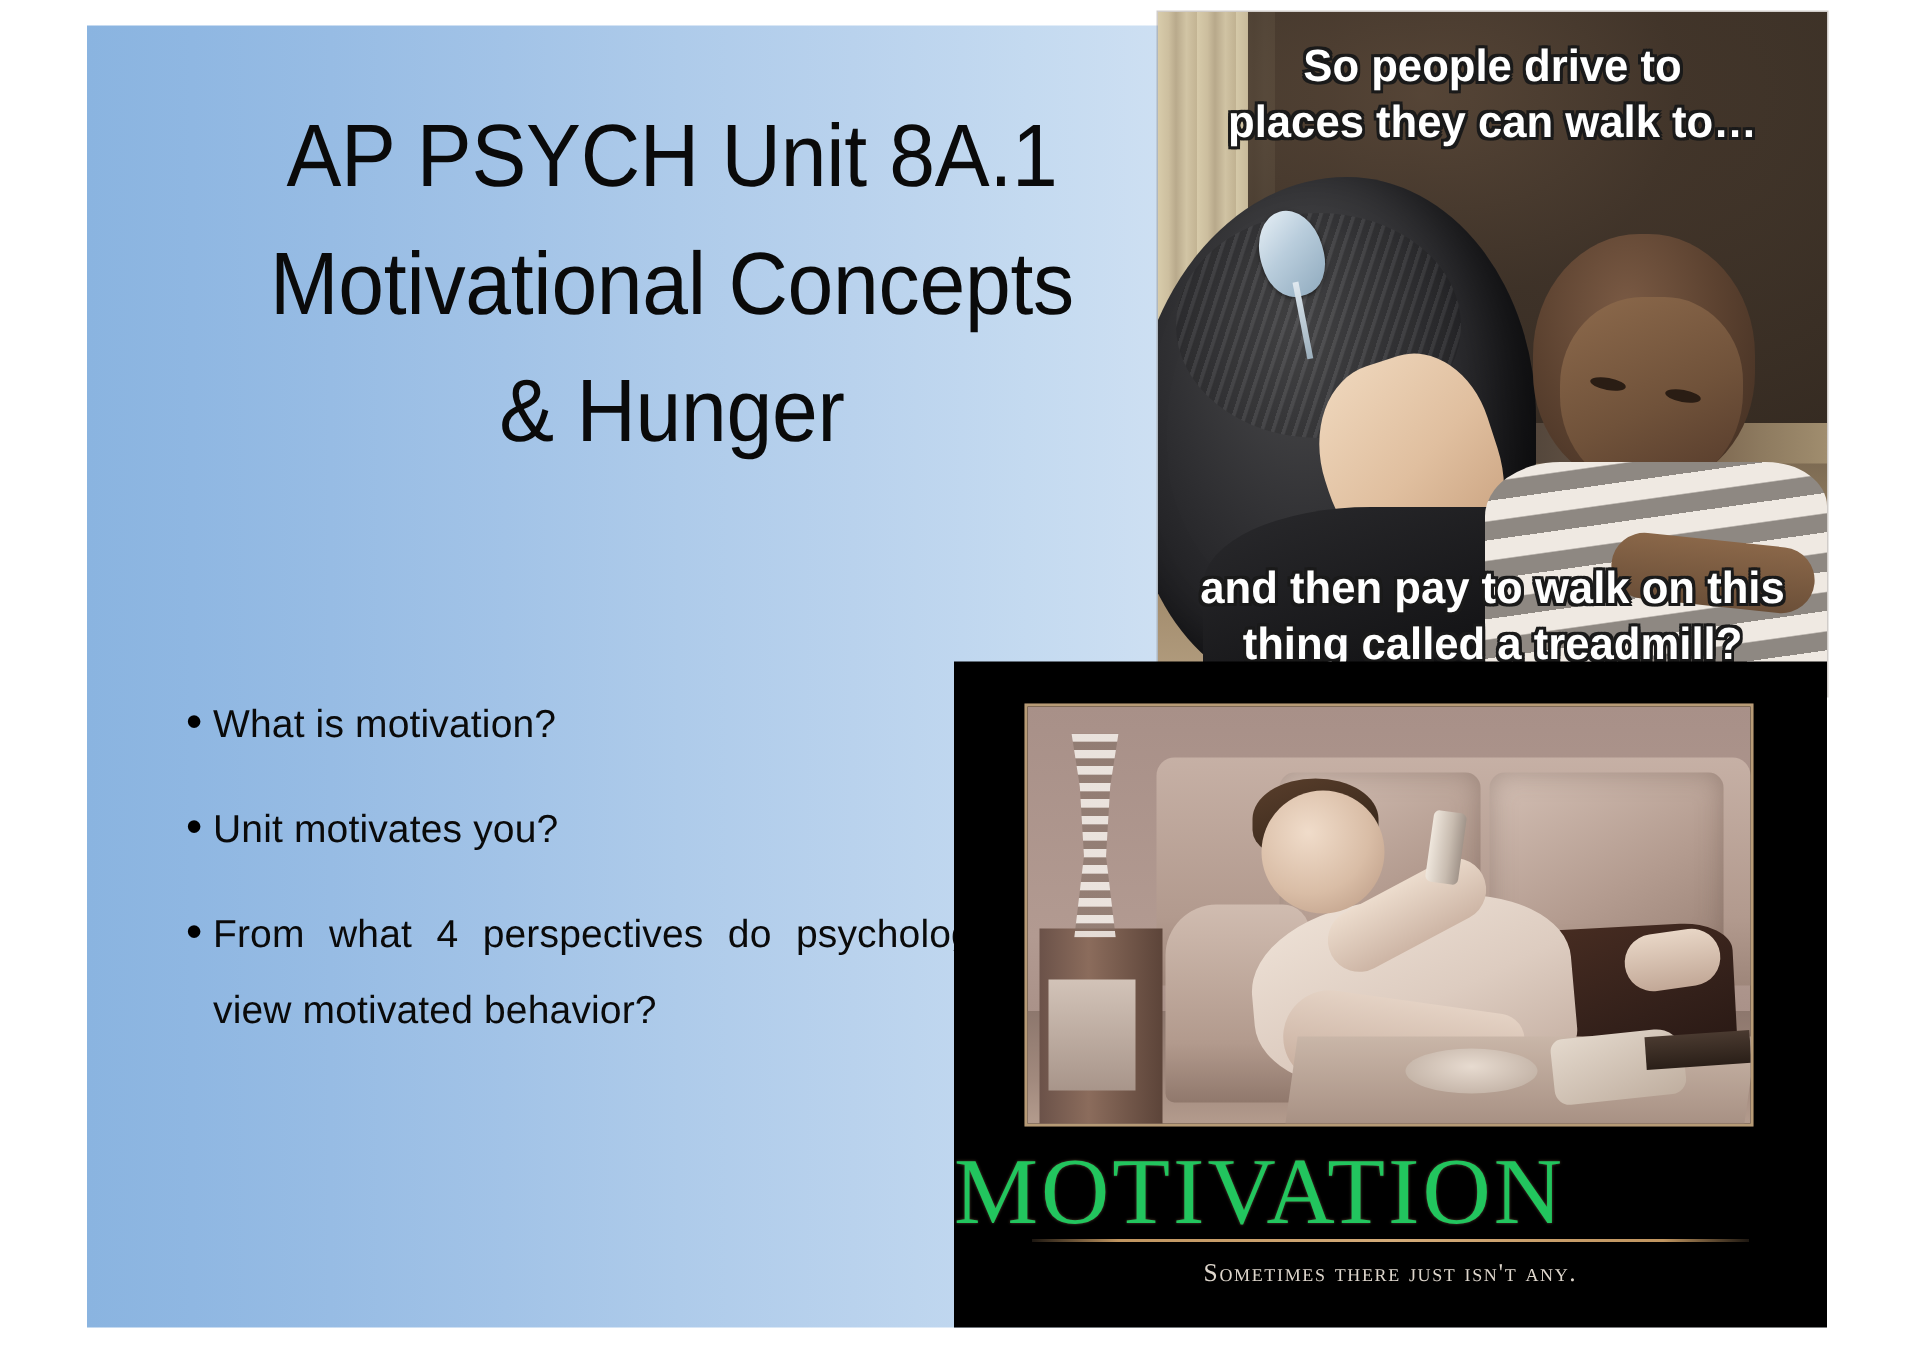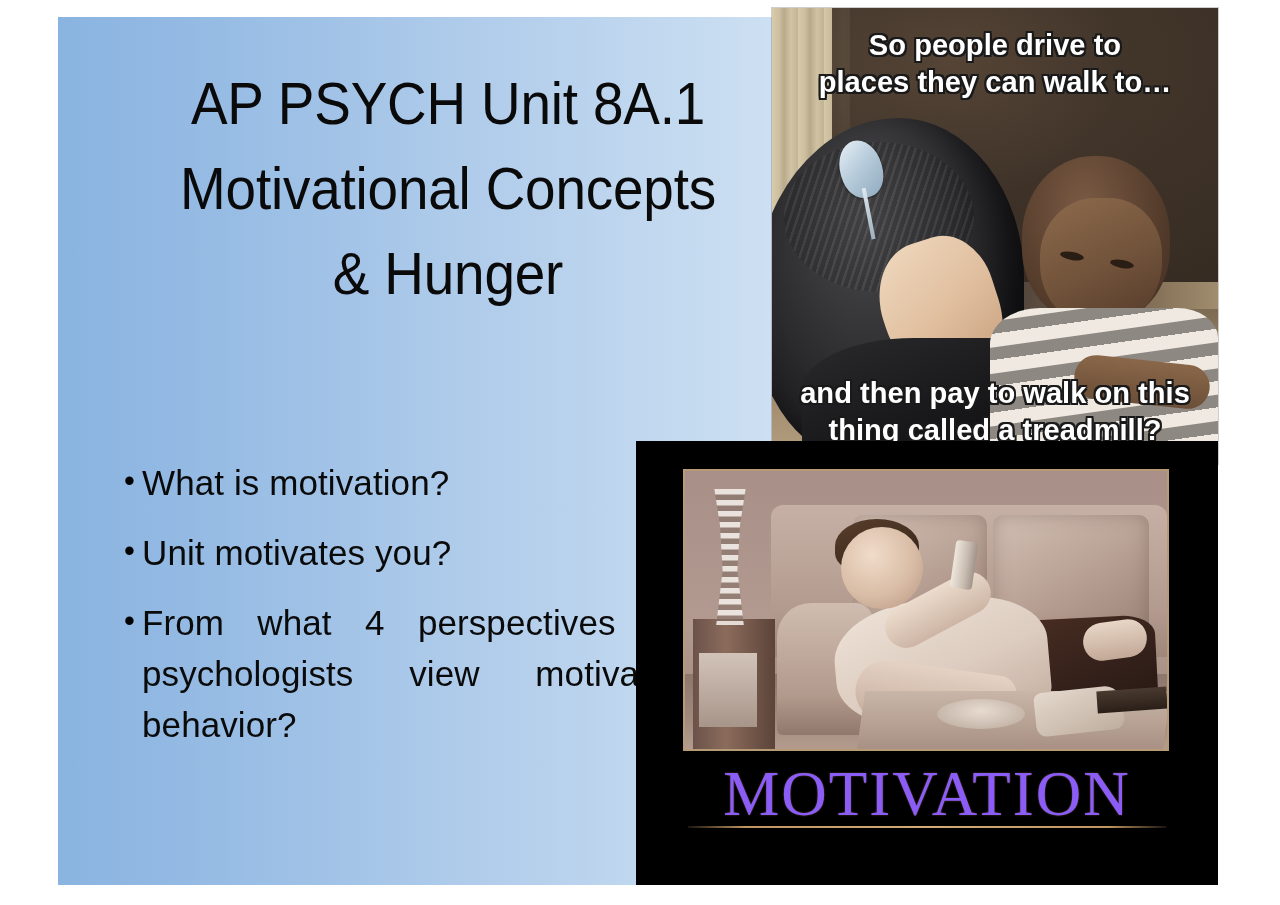--- a/index.html
+++ b/index.html
@@ -81,21 +81,21 @@
     color: #000;
     font-size: 31px;
     line-height: 48px;
     text-align: left;
     padding-left: 16px;
     box-sizing: border-box;
   }
   .bullet-text {
     flex: 1 1 auto;
     color: #0a0a0a;
-    font-size: 35px;
+    font-size: 26px;
     line-height: 51px;
     font-family: "Liberation Sans", sans-serif;
     letter-spacing: 0.1px;
   }
   .bullet-text.wrapped {
     text-align: justify;
     text-align-last: left;
   }
 
   
@@ -380,26 +380,26 @@
   .ps-remote {
     position: absolute; left: 412px; bottom: 38px; width: 70px; height: 22px;
     background: linear-gradient(to bottom, #4a3a30, #2a1f18);
     transform: rotate(-4deg);
   }
 
   #poster-title {
     position: absolute;
     left: 0; right: 0;
     top: 320px;
-    text-align: center;
+    text-align: left;
     font-family: "Liberation Serif", "DejaVu Serif", serif;
     font-size: 63px;
     line-height: 66px;
     letter-spacing: 2px;
-    color: #8b5cf6;
+    color: #22c55e;
     text-shadow: 0 0 2px rgba(255,200,150,0.35);
   }
   #poster-rule {
     position: absolute;
     left: 52px;
     right: 52px;
     top: 385px;
     height: 2px;
     background: linear-gradient(to right, rgba(190,150,110,0.15) 0%, #c09560 12%, #d4ab79 50%, #c09560 88%, rgba(190,150,110,0.15) 100%);
   }
@@ -488,15 +488,16 @@
       <div class="ps-man-arm"></div>
       <div class="ps-can"></div>
       <div class="ps-man-hand"></div>
       <div class="ps-table"></div>
       <div class="ps-plate"></div>
       <div class="ps-bag"></div>
       <div class="ps-remote"></div>
     </div>
     <div id="poster-title">MOTIVATION</div>
     <div id="poster-rule"></div>
+    <div id="poster-subtitle">Sometimes there just isn't any.</div>
   </div>
 
 </div>
 
 </body></html>

